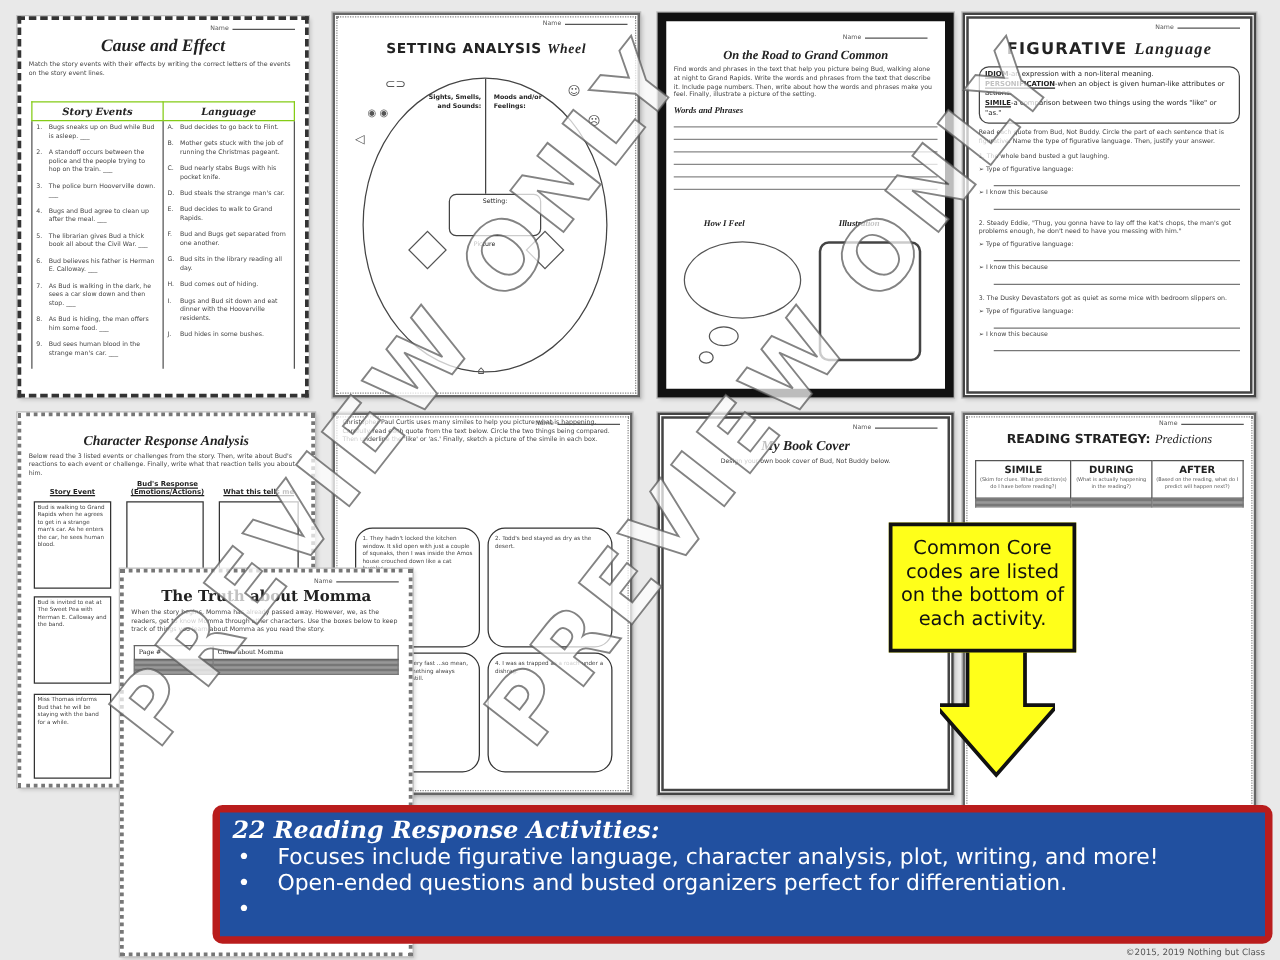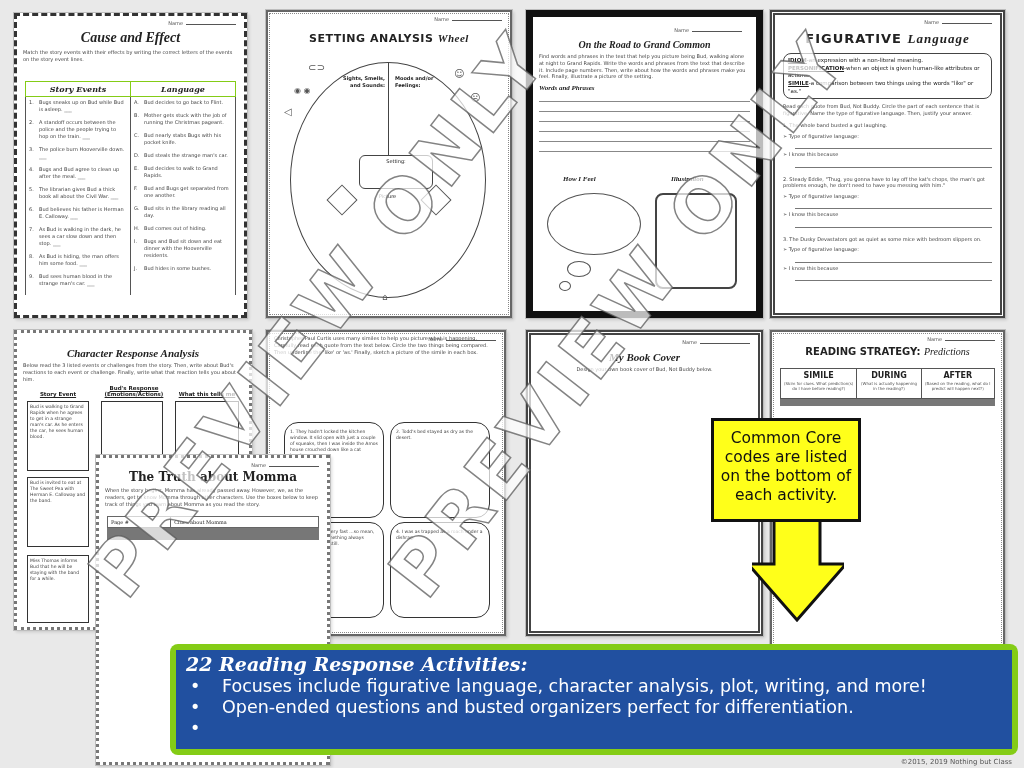--- a/index.html
+++ b/index.html
@@ -94,21 +94,21 @@
   
   .wm { position: absolute; font-family: "DejaVu Sans", sans-serif; font-size: 74px; font-weight: bold; color: rgba(255,255,255,0.72);
         -webkit-text-stroke: 1.5px rgba(90,90,90,0.75); letter-spacing: 6px; white-space: nowrap; z-index: 20; pointer-events: none; transform-origin: left top; }
 
   
   .callout { position: absolute; left: 711px; top: 418px; width: 150px; height: 104px; background: #ffff1a; border: 3px solid #111; z-index: 30;
              font-family: "DejaVu Sans", sans-serif; font-size: 15.5px; line-height: 1.22; text-align: center; padding-top: 8px; color: #111; }
   .callout-arrow { position: absolute; left: 752px; top: 520px; z-index: 29; }
 
   
-  .banner { position: absolute; left: 170px; top: 644px; width: 848px; height: 111px; background: #84cc16; border-radius: 8px; z-index: 40; padding: 6px; }
+  .banner { position: absolute; left: 170px; top: 644px; width: 848px; height: 111px; background: #b91c1c; border-radius: 8px; z-index: 40; padding: 6px; }
   .banner-inner { width: 100%; height: 100%; background: #2150a0; padding: 4px 10px; color: #fff; }
   .banner-title { font-family: "DejaVu Serif", serif; font-style: italic; font-weight: bold; font-size: 19px; line-height: 1.15; }
   .banner ul { list-style: none; }
   .banner li { font-size: 17.5px; line-height: 1.2; display: flex; }
   .banner li .bul { width: 36px; flex: none; padding-left: 4px; }
   .copyright { position: absolute; right: 12px; bottom: 2px; font-size: 7px; color: #555; z-index: 41; }
 </style>
 </head>
 <body>
 

